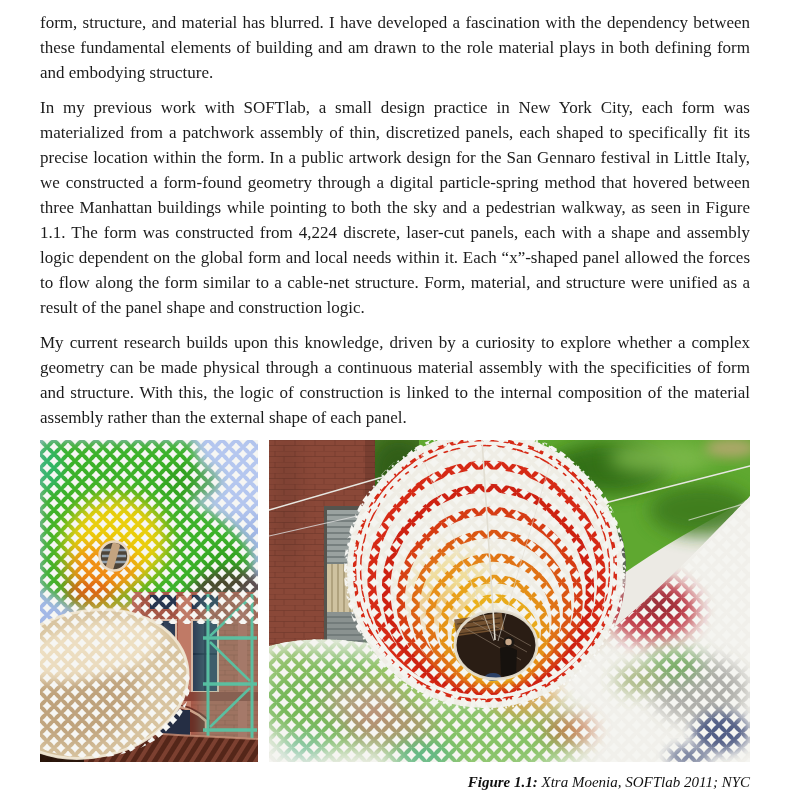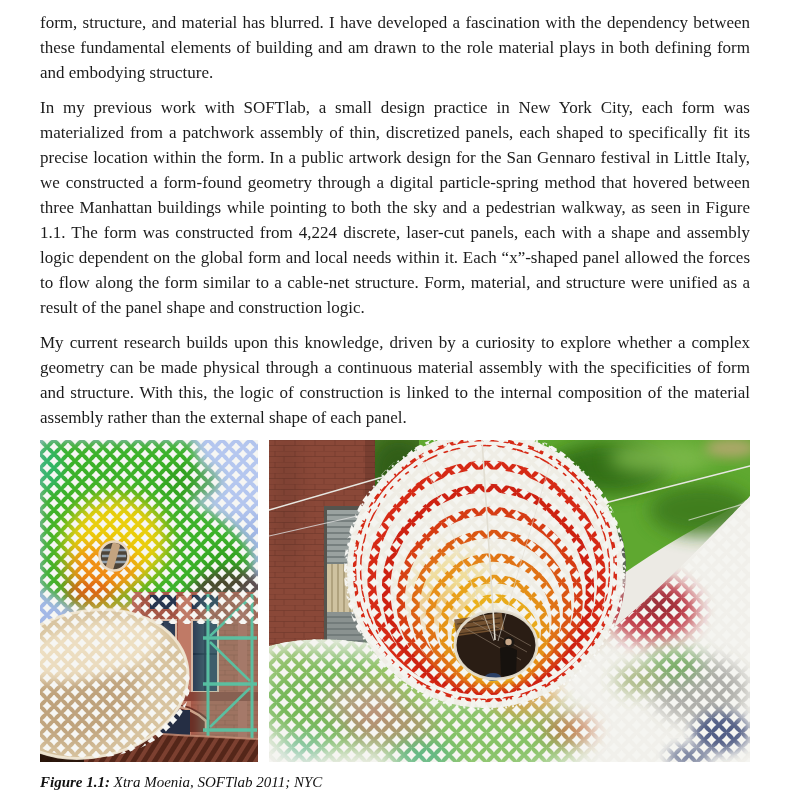--- a/index.html
+++ b/index.html
@@ -9,21 +9,21 @@
     overflow:hidden;
   }
   .page{padding:10px 50px 0 40px;}
   .page p{
     font-size:17px;line-height:25px;margin:0 0 10px 0;
     text-align:justify;
   }
   figure{margin:10px 0 0 0;}
   .photos{display:flex;gap:11px;align-items:flex-start;}
   .photo{display:block;}
-  figcaption{margin-top:12px;font-style:italic;font-size:15px;color:#111;}
+  figcaption{margin-top:12px;font-style:italic;font-size:15px;color:#111;text-align:right;}
   .cap-label{font-weight:bold;font-style:italic;}
 </style>
 </head>
 <body>
 
 <main class="page">
 
   <p>form, structure, and material has blurred. I have developed a fascination with the dependency between these fundamental elements of building and am drawn to the role material plays in both defining form and embodying structure.</p>
   <p>In my previous work with SOFTlab, a small design practice in New York City, each form was materialized from a patchwork assembly of thin, discretized panels, each shaped to specifically fit its precise location within the form. In a public artwork design for the San Gennaro festival in Little Italy, we constructed a form-found geometry through a digital particle-spring method that hovered between three Manhattan buildings while pointing to both the sky and a pedestrian walkway, as seen in Figure 1.1. The form was constructed from 4,224 discrete, laser-cut panels, each with a shape and assembly logic dependent on the global form and local needs within it. Each “x”-shaped panel allowed the forces to flow along the form similar to a cable-net structure. Form, material, and structure were unified as a result of the panel shape and construction logic.</p>
   <p>My current research builds upon this knowledge, driven by a curiosity to explore whether a complex geometry can be made physical through a continuous material assembly with the specificities of form and structure. With this, the logic of construction is linked to the internal composition of the material assembly rather than the external shape of each panel.</p>

